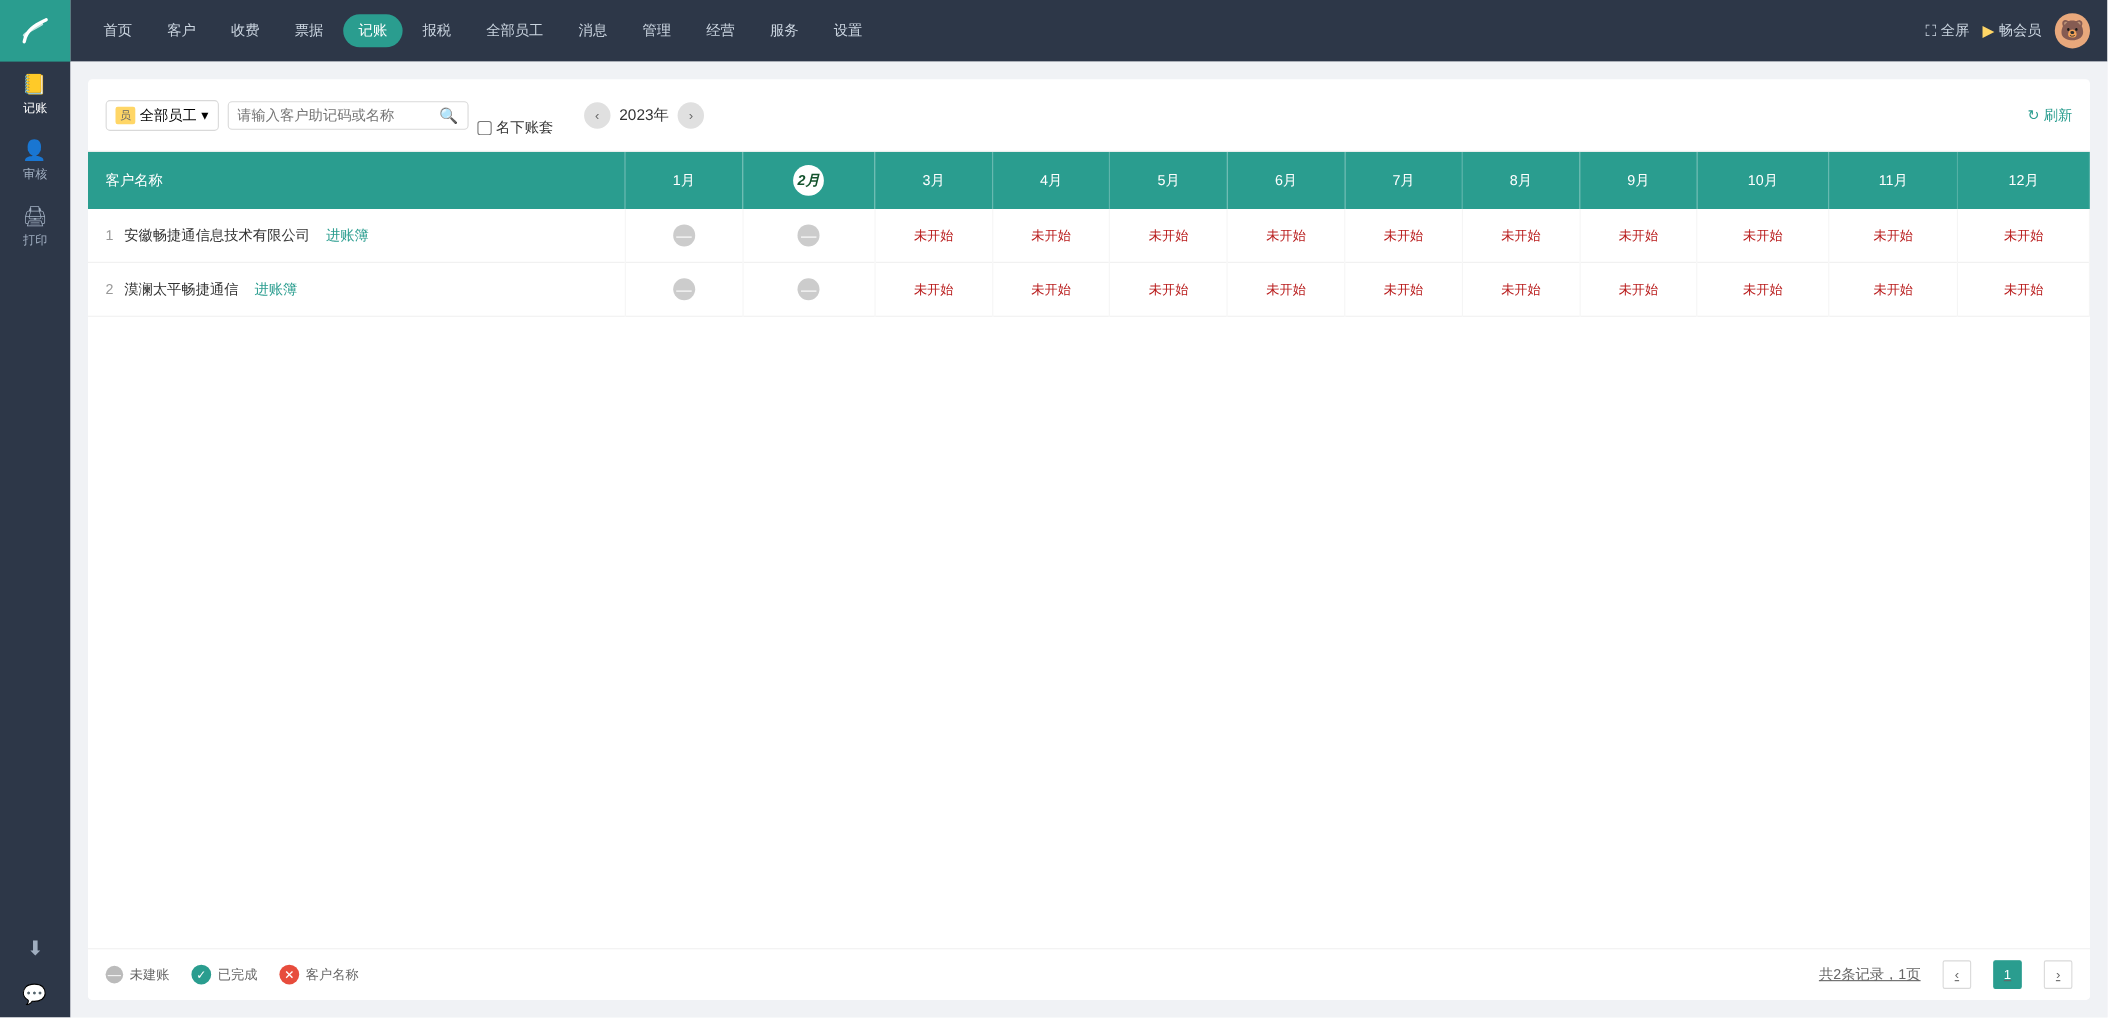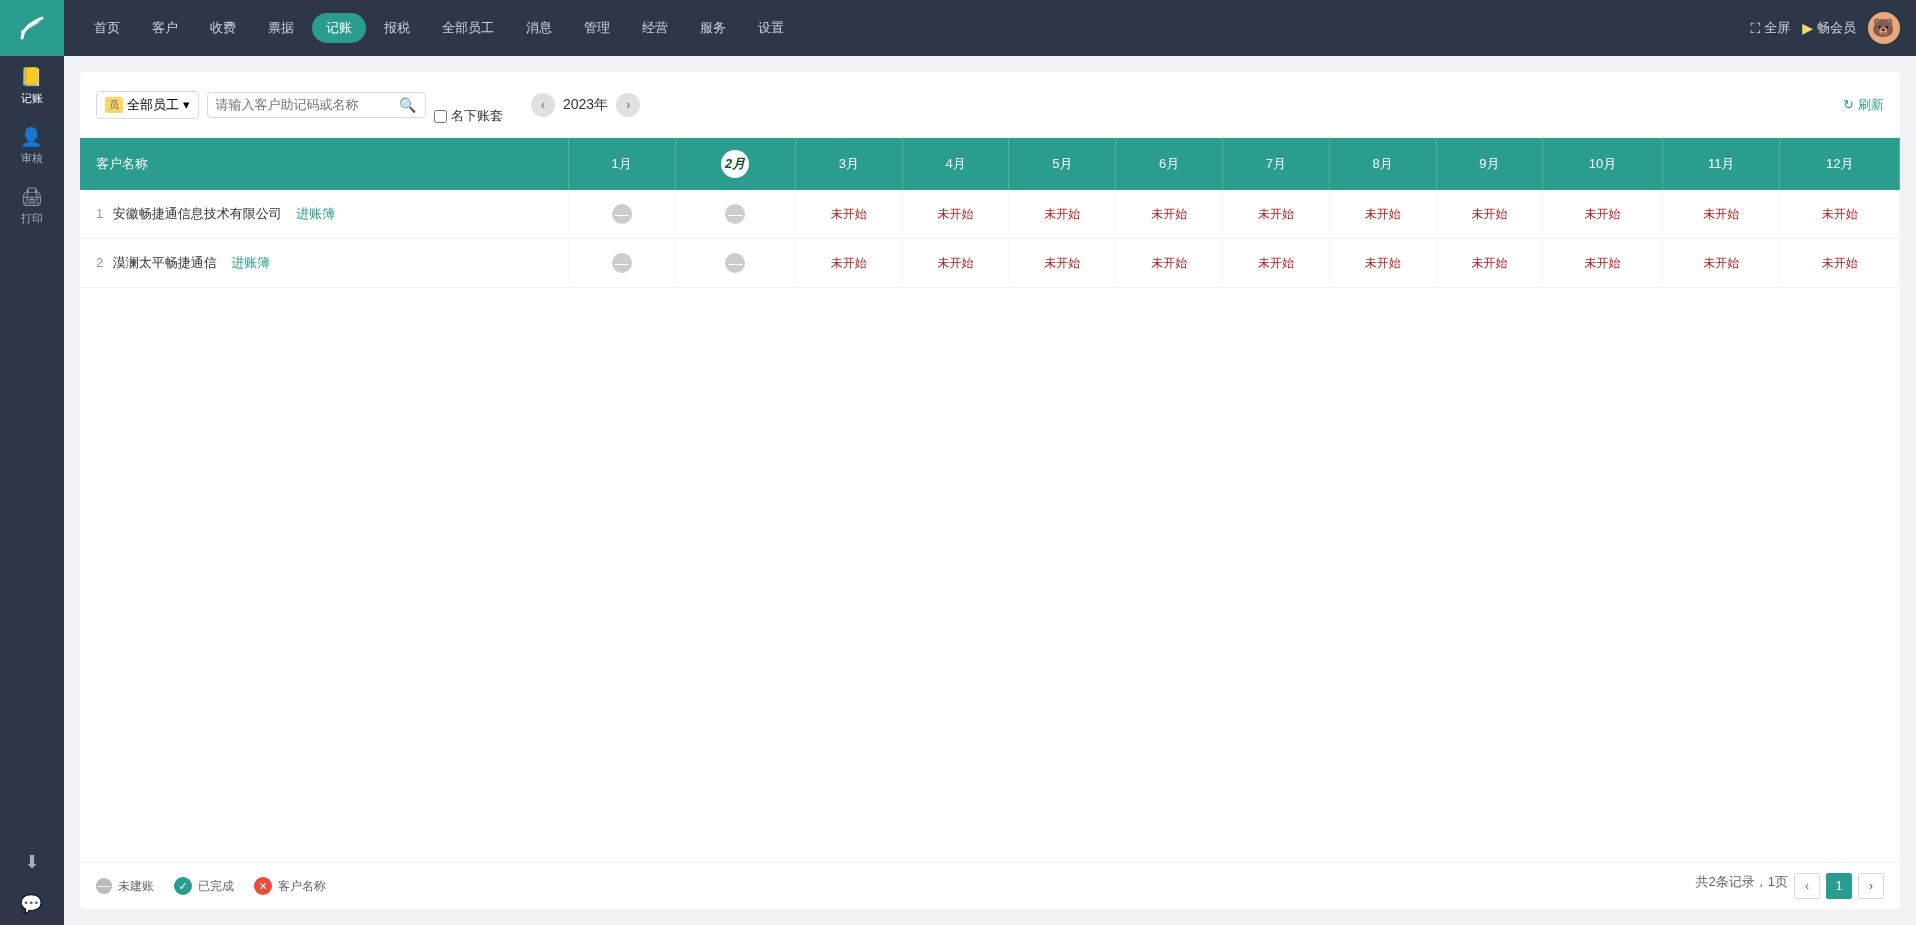--- a/index.html
+++ b/index.html
@@ -246,21 +246,21 @@
     }
     .legend-item {
       display: flex; align-items: center; gap: 6px; font-size: 12px; color: #666;
     }
     .legend-circle {
       width: 16px; height: 16px; border-radius: 50%;
       display: inline-flex; align-items: center; justify-content: center;
     }
     .pagination {
       margin-left: auto;
-      display: flex; gap: 6px; font-size: 13px; color: #666;
+      display: flex; align-items: center; gap: 20px; font-size: 13px; color: #666; text-decoration: underline;
     }
     .page-btn {
       width: 26px; height: 26px; border: 1px solid #d9d9d9; border-radius: 2px;
       background: none; cursor: pointer; display: flex; align-items: center; justify-content: center;
       font-size: 12px; color: #666;
     }
     .page-btn.active { background: #2a9d8f; color: white; border-color: #2a9d8f; }
   </style>
 </head>
 <body>

